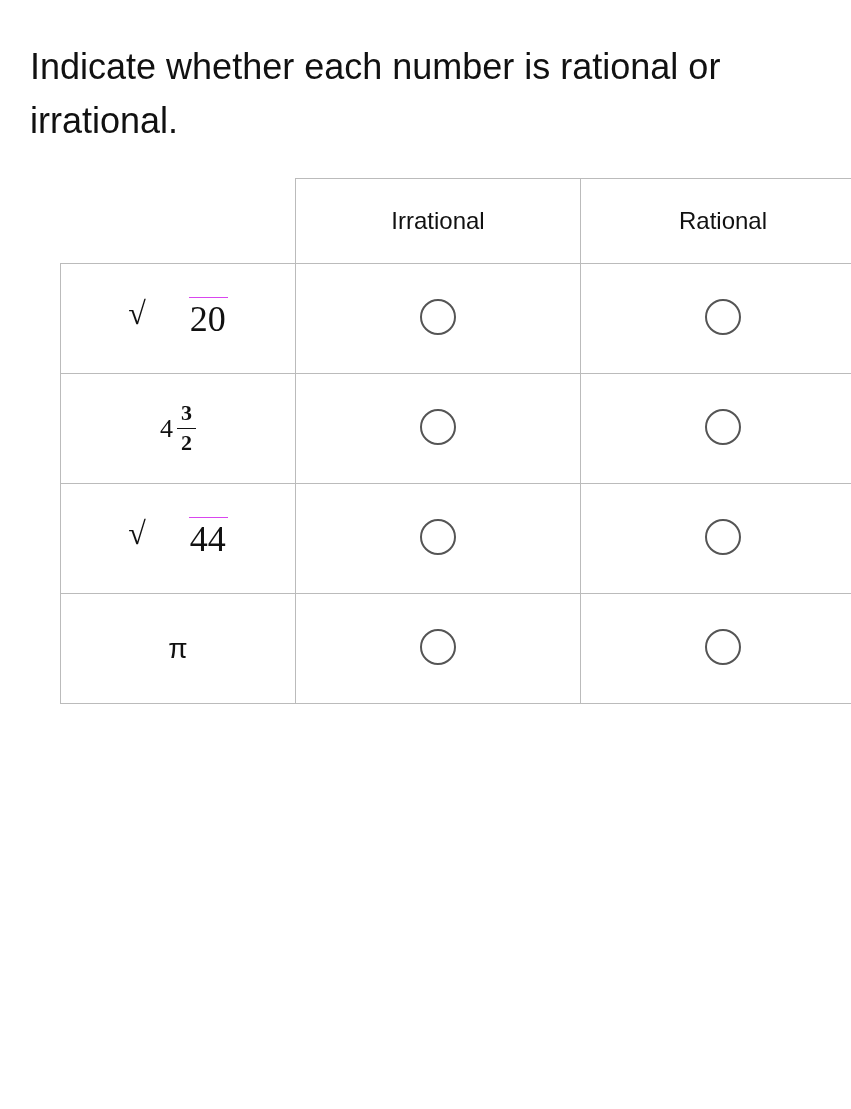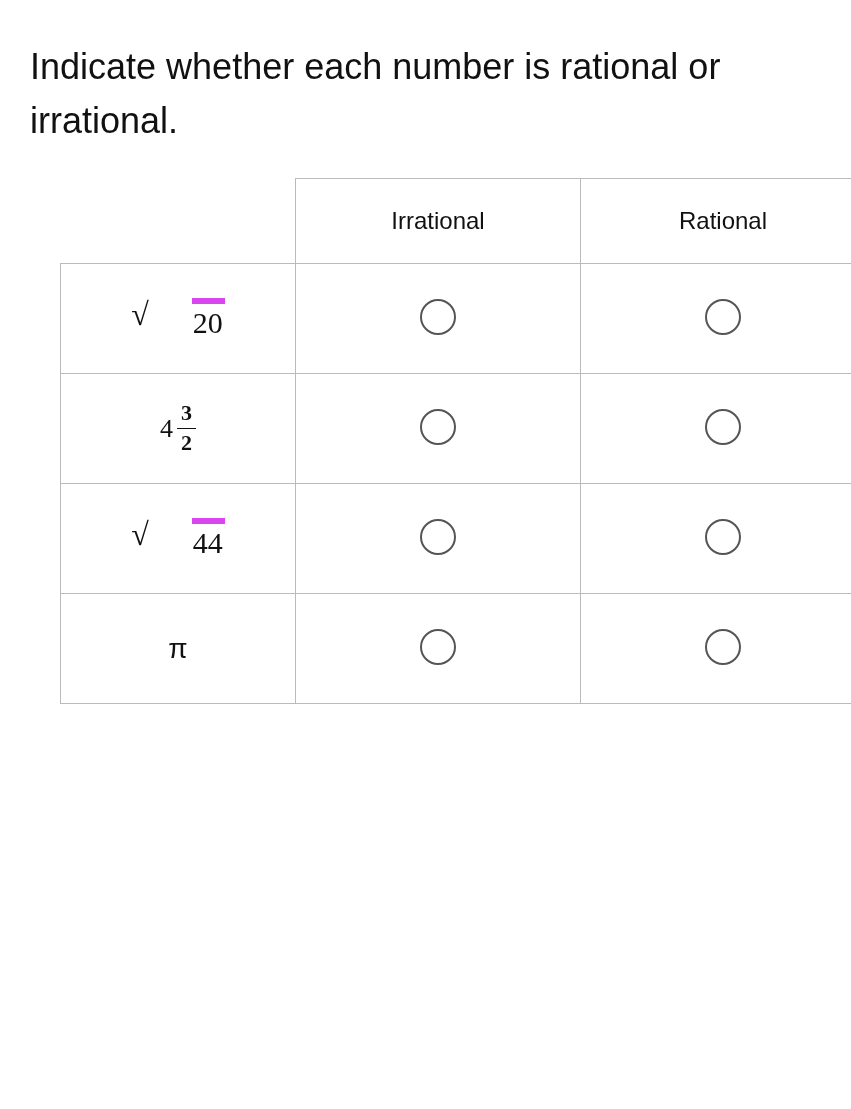--- a/index.html
+++ b/index.html
@@ -86,25 +86,25 @@
       font-size: 26px;
     }
 
     .sqrt-symbol {
       font-size: 32px;
       line-height: 1;
       margin-right: 2px;
     }
 
     .sqrt-num {
-      border-top: 6px solid #d946ef;
+      border-top: 1px solid #d946ef;
       padding-top: 2px;
       padding-left: 1px;
       padding-right: 2px;
-      font-size: 30px;
+      font-size: 36px;
       line-height: 1.1;
       margin-left: 41px;
     }
 
     .mixed-num {
       display: inline-flex;
       align-items: center;
       gap: 4px;
       font-size: 26px;
     }

